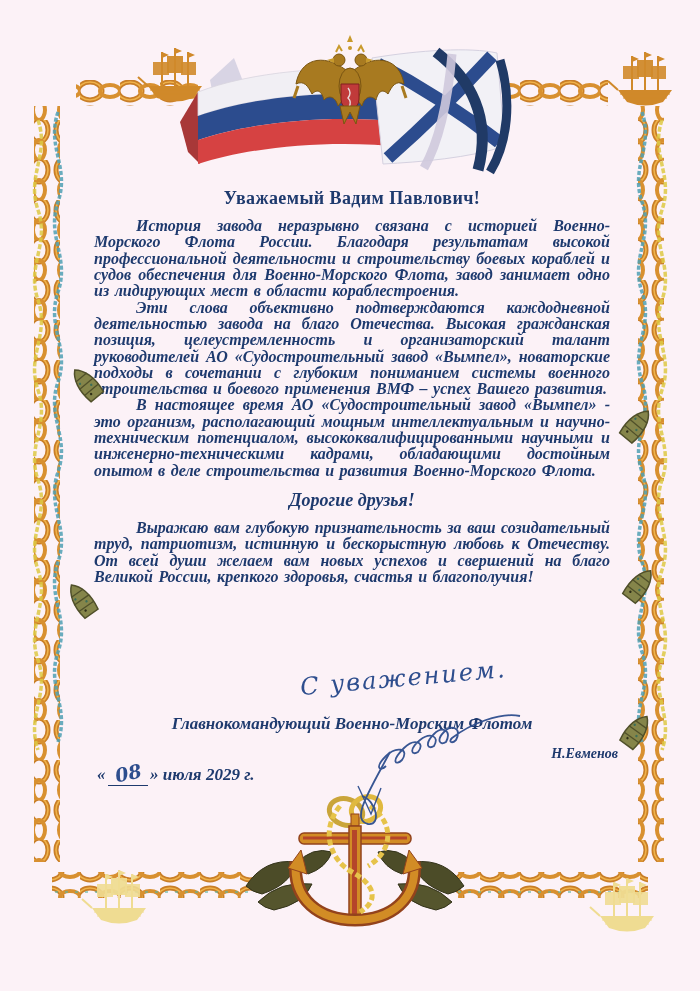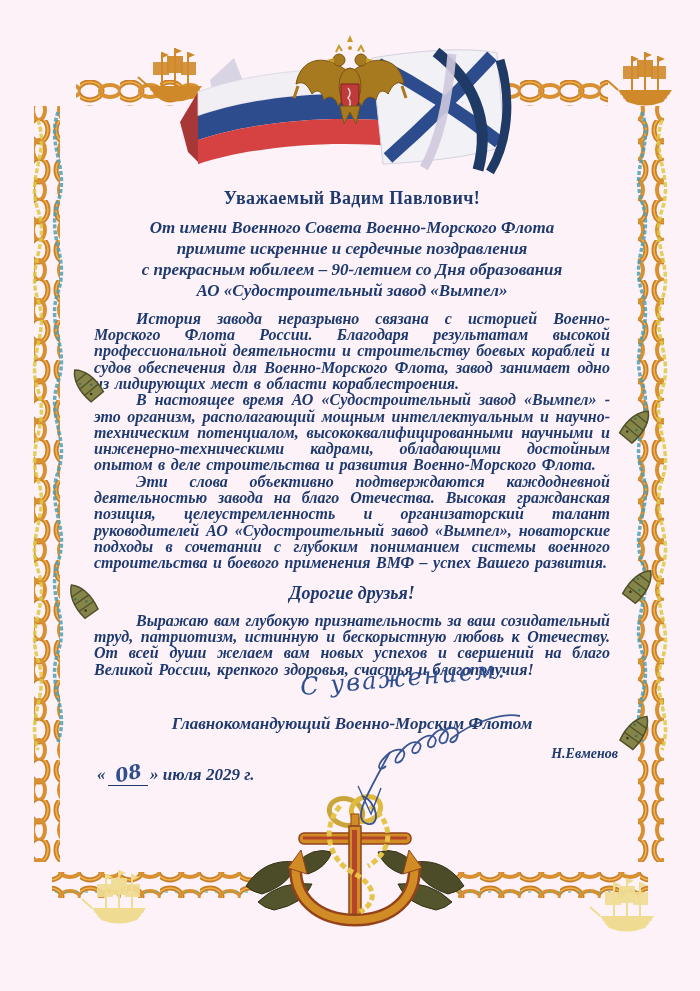--- a/index.html
+++ b/index.html
@@ -156,30 +156,24 @@
     <g stroke="#2e4e8e" stroke-width="1.8" fill="none" opacity=".95">
       <path d="M520,716 C500,712 470,724 452,738 C448,742 452,744 456,740 C462,728 452,724 444,732 C436,740 440,746 446,742 C452,730 442,726 434,734 C424,744 428,750 434,746 C440,736 430,732 420,740 C408,750 412,756 418,752 C426,742 414,738 404,748 C390,762 396,766 402,760 C410,748 396,746 386,756 C374,768 380,772 386,766"></path>
       <path d="M390,752 C370,790 350,820 368,824 C382,826 376,800 362,796"></path>
       <path d="M358,786 L371,814 L381,788" stroke-width="1.4"></path>
     </g>
   </svg>
 
   <div class="content">
     <p class="salutation">Уважаемый Вадим Павлович!</p>
 
-    <div class="intro">
-      <div>От имени Военного Совета Военно-Морского Флота</div>
-      <div>примите искренние и сердечные поздравления</div>
-      <div>с прекрасным юбилеем – 90-летием со Дня образования</div>
-      <div>АО «Судостроительный завод «Вымпел»</div>
-    </div>
 
     <p class="para">История завода неразрывно связана с историей Военно-Морского Флота России. Благодаря результатам высокой профессиональной деятельности и строительству боевых кораблей и судов обеспечения для Военно-Морского Флота, завод занимает одно из лидирующих мест в области кораблестроения.</p>
+    <p class="para">Эти слова объективно подтверждаются каждодневной деятельностью завода на благо Отечества. Высокая гражданская позиция, целеустремленность и организаторский талант руководителей АО «Судостроительный завод «Вымпел», новаторские подходы в сочетании с глубоким пониманием системы военного строительства и боевого применения ВМФ – успех Вашего развития.</p>
     <p class="para">В настоящее время АО «Судостроительный завод «Вымпел» - это организм, располагающий мощным интеллектуальным и научно-техническим потенциалом, высококвалифицированными научными и инженерно-техническими кадрами, обладающими достойным опытом в деле строительства и развития Военно-Морского Флота.</p>
-    <p class="para">Эти слова объективно подтверждаются каждодневной деятельностью завода на благо Отечества. Высокая гражданская позиция, целеустремленность и организаторский талант руководителей АО «Судостроительный завод «Вымпел», новаторские подходы в сочетании с глубоким пониманием системы военного строительства и боевого применения ВМФ – успех Вашего развития.</p>
 
     <p class="friends">Дорогие друзья!</p>
 
     <p class="para">Выражаю вам глубокую признательность за ваш созидательный труд, патриотизм, истинную и бескорыстную любовь к Отечеству. От всей души желаем вам новых успехов и свершений на благо Великой России, крепкого здоровья, счастья и благополучия!</p>
   </div>
 
   <div class="respect hand">С уважением.</div>
 
   <div class="signer-title">Главнокомандующий Военно-Морским Флотом</div>
 

